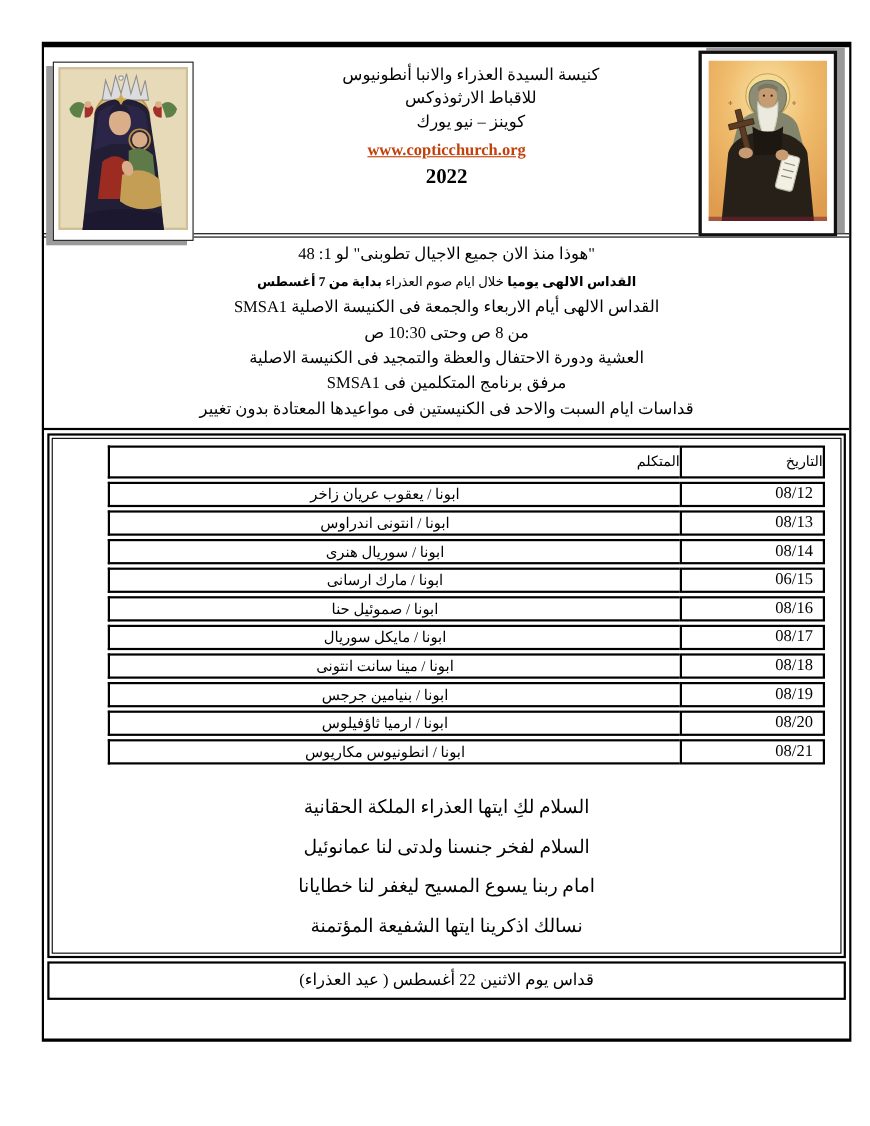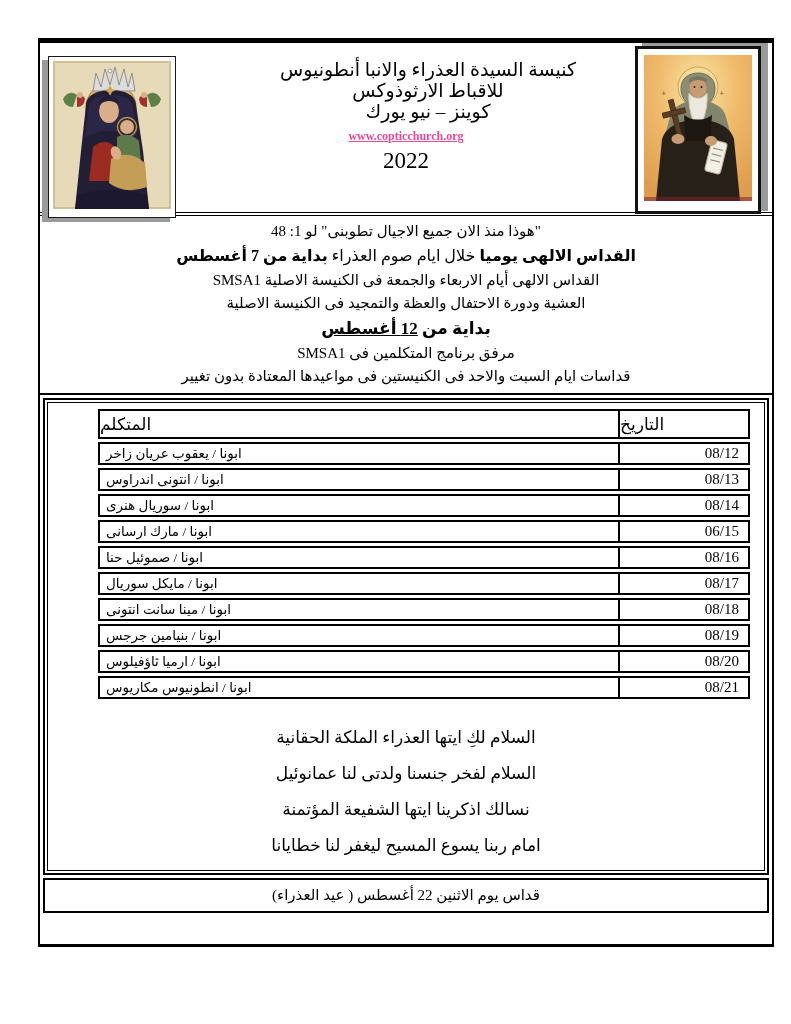--- a/index.html
+++ b/index.html
@@ -16,50 +16,50 @@
   
   .header-section { position:relative; height:169px; text-align:center; }
   .frame-left {
     position:absolute; left:8px; top:13px; background:#fff;
     border:1px solid #1a1a1a; padding:4px; box-shadow:-6px 4px 0 #9a9a9a;
   }
   .frame-right {
     position:absolute; right:11px; top:3px; background:#fff;
     border:3px solid #111; padding:6px; box-shadow:7px -3px 0 #9a9a9a;
   }
-  .hdr-line { font-size:19px; line-height:21px;padding-left:44px; }
+  .hdr-line { font-size:15px; line-height:21px;padding-left:44px; }
   .hdr-pad { padding-top:16px; }
-  .website { display:inline-block; margin-top:7px; font-size:12px; font-weight:bold; color:#ec4899; text-decoration:underline; direction:ltr; cursor:pointer; }
+  .website { display:inline-block; margin-top:7px; font-size:15px; font-weight:bold; color:#c2410c; text-decoration:underline; direction:ltr; cursor:pointer; }
   .sched-title { margin-top:14px; font-size:16px; text-decoration:underline; }
-  .year { margin-top:4px; font-size:23px; font-weight:normal; direction:ltr; }
+  .year { margin-top:4px; font-size:19px; font-weight:bold; direction:ltr; }
 
   .double-rule { height:4px; border-top:1px solid #000; border-bottom:1px solid #000; }
 
   
   .intro-section { text-align:center; padding:4px 6px 5px; border-bottom:2px solid #000; }
   .intro-line { font-size:15px; line-height:23px; }
-  .intro-line.big { font-size:16px; line-height:26px; }
+  .intro-line.big { font-size:12px; line-height:26px; }
   .intro-line.start12 { font-size:17px; line-height:27px; font-weight:bold; }
   .b { font-weight:bold; }
   .u { text-decoration:underline; }
 
   
   .main-box { margin:3px 3px 2px; border:2px solid #000; }
   .main-box-inner { border:1px solid #000; margin:2px; padding:3px 0 6px; }
 
   table.schedule-table {
     direction:rtl; border-collapse:separate; border-spacing:0 3px;
     width:652px; margin-right:14px; margin-left:auto;
   }
-  .schedule-table th { border:2px solid #000; font-weight:normal; font-size:17px; text-align:left; height:30px; }
+  .schedule-table th { border:2px solid #000; font-weight:normal; font-size:13px; text-align:right; height:30px; }
   .schedule-table td { border:2px solid #000; line-height:17px; padding-top:1px; padding-bottom:1px; }
   .col-date  { width:132px; }
   .cell-date { font-size:15px; text-align:right; padding-left:4px; padding-right:9px; direction:ltr; text-align:right;margin-top:24px; }
   .cell-speaker, .th-speaker { border-right:none !important; }
-  .cell-speaker { font-size:13.5px; text-align:left; padding-right:24px; padding-left:6px; }
+  .cell-speaker { font-size:13.5px; text-align:center; padding-right:24px; padding-left:6px; }
 
   .hymns-section { text-align:center; margin-top:18px; }
   .hymn-line { font-size:17px; line-height:36px; }
 
   
   .footer-box { margin:3px; border:2px solid #000; padding:4px 0 5px; text-align:center; }
   .footer-line { font-size:15px; line-height:22px; }
 </style>
 </head>
 <body>
@@ -159,22 +159,22 @@
         <div class="year">2022</div>
       </div>
     </div>
 
     <div class="double-rule"></div>
 
     <div class="intro-section">
       <div class="intro-line">"هوذا منذ الان جميع الاجيال تطوبنى"  لو 1: 48</div>
       <div class="intro-line big"><span class="b">القداس الالهى يوميا</span><span> خلال ايام صوم العذراء </span><span class="b">بداية من 7 أغسطس</span></div>
       <div class="intro-line">القداس الالهى أيام الاربعاء والجمعة فى الكنيسة الاصلية SMSA1</div>
+      <div class="intro-line">من  8  ص وحتى 10:30 ص</div>
       <div class="intro-line">العشية ودورة الاحتفال والعظة والتمجيد فى الكنيسة الاصلية</div>
-      <div class="intro-line start12"><span>بداية من </span><span class="u">12 أغسطس</span></div>
       <div class="intro-line">مرفق برنامج المتكلمين فى SMSA1</div>
       <div class="intro-line">قداسات ايام السبت والاحد فى الكنيستين فى مواعيدها المعتادة بدون تغيير</div>
     </div>
 
     <div class="main-box">
       <div class="main-box-inner">
 
         <table class="schedule-table">
           <tbody>
               <tr>
@@ -220,22 +220,22 @@
           <tr>
             <td class="cell-date">08/21</td>
             <td class="cell-speaker">ابونا / انطونيوس مكاريوس</td>
           </tr>
         </tbody>
           </table>
 
         <div class="hymns-section">
           <div class="hymn-line">السلام لكِ ايتها العذراء الملكة الحقانية</div>
           <div class="hymn-line">السلام لفخر جنسنا ولدتى لنا عمانوئيل</div>
+          <div class="hymn-line">امام ربنا يسوع المسيح ليغفر لنا خطايانا</div>
           <div class="hymn-line">نسالك اذكرينا ايتها الشفيعة المؤتمنة</div>
-          <div class="hymn-line">امام ربنا يسوع المسيح ليغفر لنا خطايانا</div>
         </div>
 
       </div>
     </div>
 
     <div class="footer-box">
       <div class="footer-line">قداس يوم الاثنين 22 أغسطس ( عيد العذراء)</div>
 
     </div>
 

